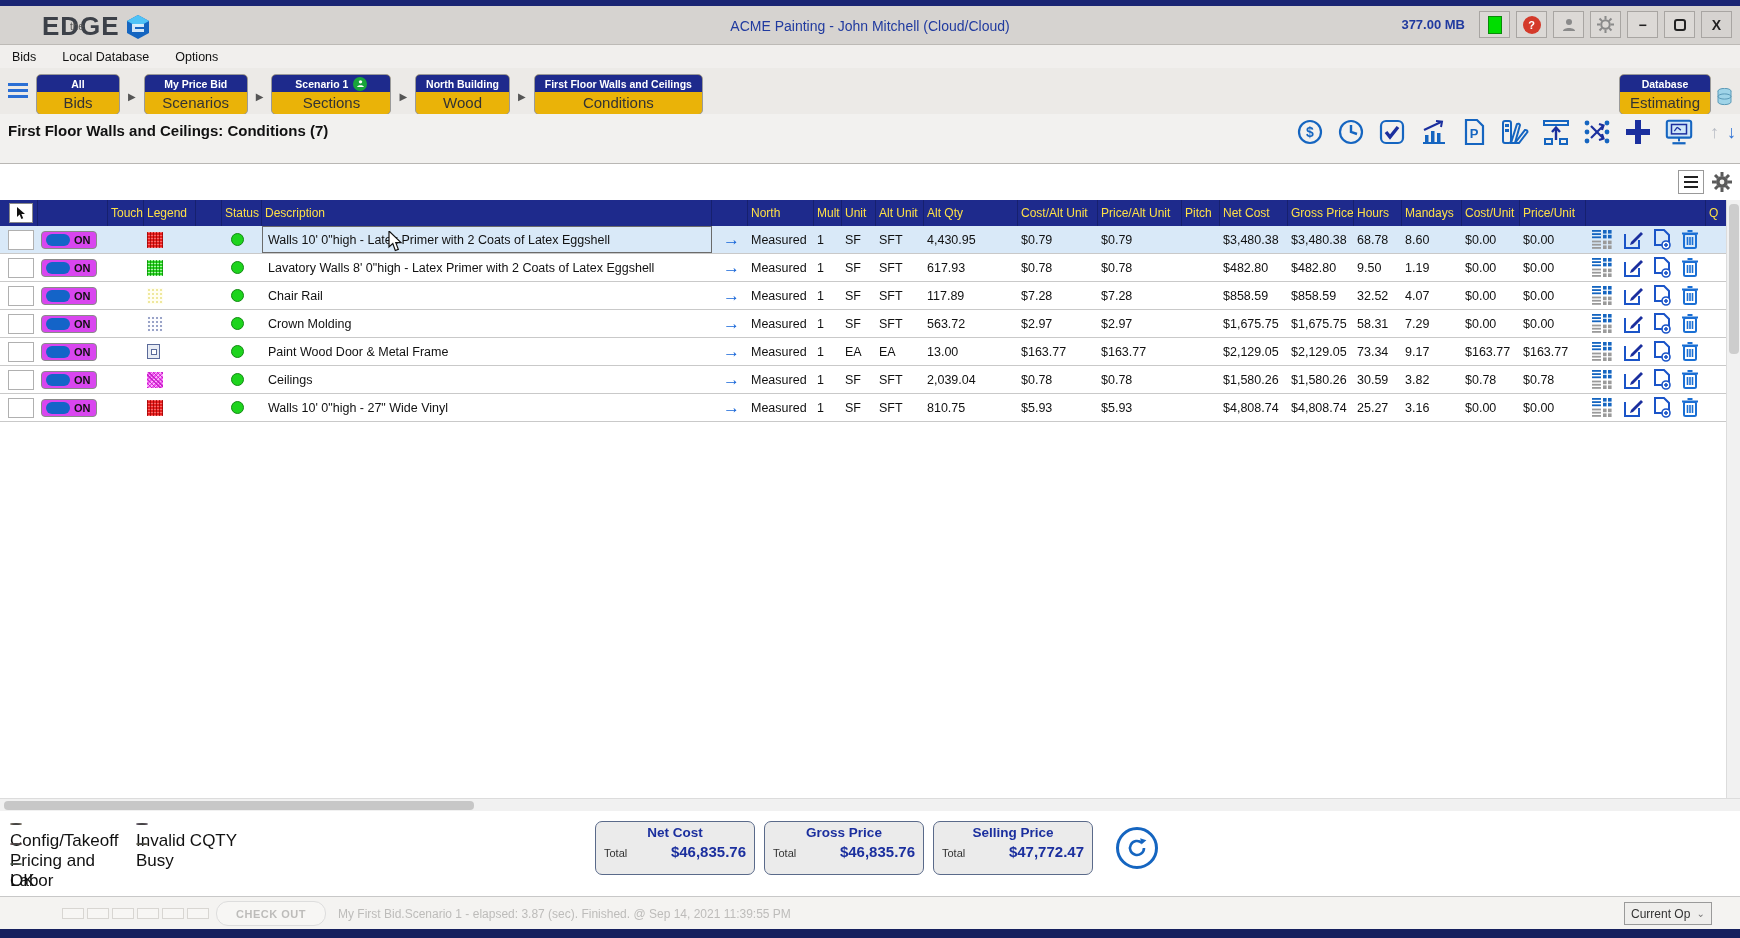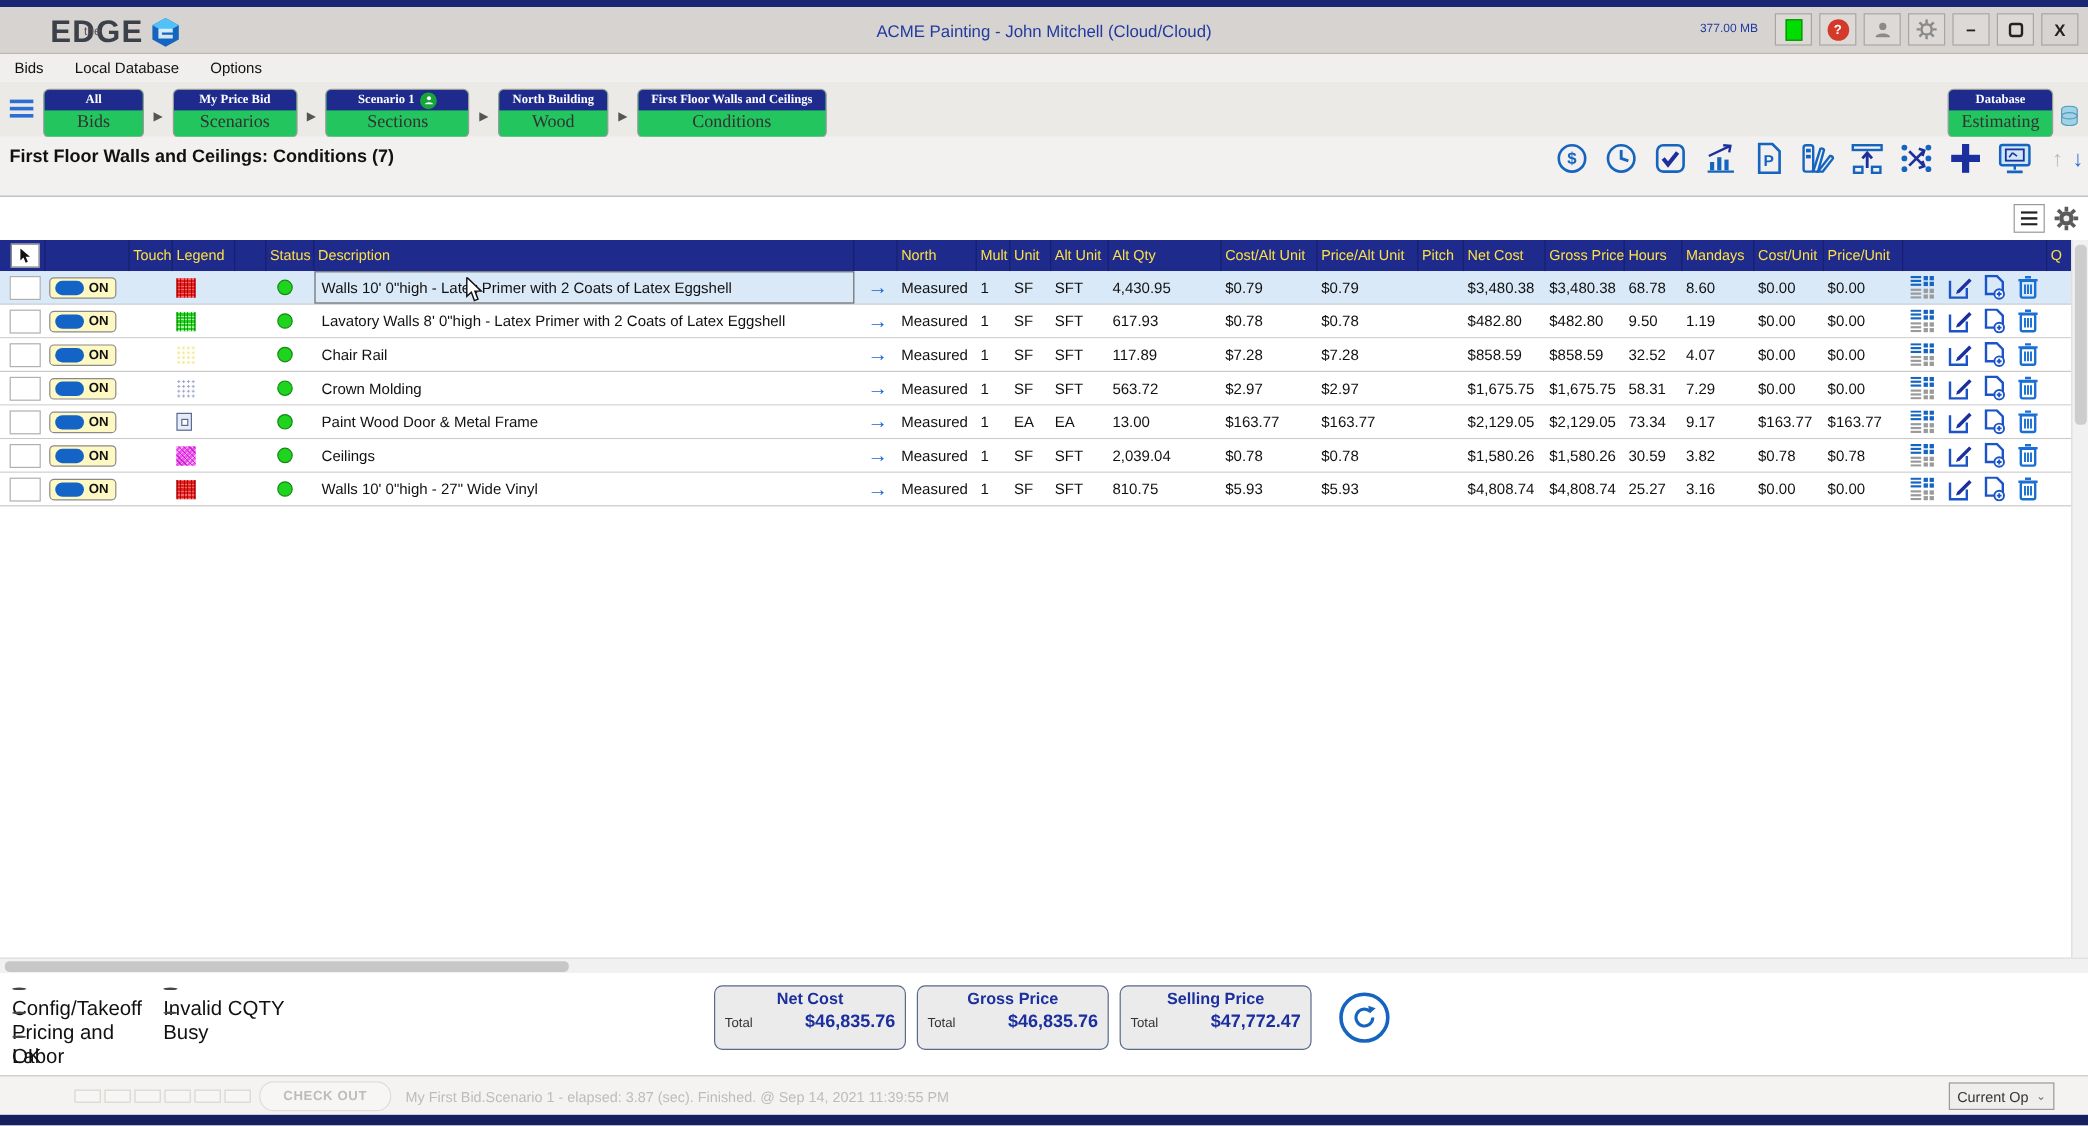--- a/index.html
+++ b/index.html
@@ -9,36 +9,36 @@
   
   .topstrip { position:absolute; left:0; top:0; width:100%; height:6px; background:#1a2573; }
   .titlebar { position:absolute; left:0; top:6px; width:100%; height:39px; background:#d6d3d0; border-bottom:1px solid #bdbab6; }
   .logo { position:absolute; left:28px; top:2px; display:flex; align-items:flex-end; }
   .logo .the { font-size:10px; color:#555; position:absolute; top:2px; left:44px; }
   .logo .edge { font-size:26px; font-weight:bold; color:#3c4048; letter-spacing:1px; line-height:36px; }
   .logo .cube { margin-left:5px; margin-bottom:4px; }
   .wintitle { position:absolute; left:0; top:0; width:100%; height:39px; display:flex; align-items:center; justify-content:center;
               color:#203a9f; font-size:14px; pointer-events:none; }
   .winright { position:absolute; right:8px; top:5px; display:flex; align-items:center; gap:6px; }
-  .memtext { color:#203a9f; font-weight:normal; font-size:10px; margin-right:8px; }
+  .memtext { color:#203a9f; font-weight:bold; font-size:13px; margin-right:8px; }
   .winbtn { width:31px; height:27px; background:#dcd9d6; border:1px solid #a8a5a2; display:flex; align-items:center; justify-content:center;
             font-size:14px; font-weight:bold; color:#222; cursor:default; }
   .winbtn .greensq { width:14px; height:18px; background:#00dd00; border:1px solid #0a8a0a; }
   .winbtn .redq { width:18px; height:18px; border-radius:50%; background:#d43a2a; color:#fff; font-size:11px; font-weight:bold;
                   display:flex; align-items:center; justify-content:center; }
 
   
   .menubar { position:absolute; left:0; top:45px; width:100%; height:23px; background:#f1efed; display:flex; align-items:center; gap:26px; padding-left:12px; }
   .menuitem { font-size:12.5px; color:#111; }
 
   
   .crumbs { position:absolute; left:0; top:68px; width:100%; height:46px; background:#eceae7; display:flex; align-items:flex-start; padding-top:4px; }
   .hamb { margin:10px 8px 0 8px; }
   .crumbtrail { display:flex; align-items:flex-start; }
-  .crumb { border:1px solid #9a9a9a; border-radius:5px; overflow:hidden; background:#22c55e; margin-top:2px;font-family:Liberation Serif, serif; }
+  .crumb { border:1px solid #9a9a9a; border-radius:5px; overflow:hidden; background:#eab308; margin-top:2px; }
   .crumb .chead { background:#1e2a8c; color:#fff; font-size:10.5px; font-weight:bold; text-align:center; padding:2px 10px 2px 10px; height:17px;
                   display:flex; align-items:center; justify-content:center; gap:5px; white-space:nowrap; }
   .crumb .cbody { font-size:15px; color:#333; text-align:center; padding:2px 10px 3px 10px; white-space:nowrap; }
   .csep { align-self:center; font-size:10px; color:#555; padding:0 8px; margin-top:6px; }
   .badge-user { width:14px; height:14px; background:#18a53a; border-radius:50%; display:inline-flex; align-items:center; justify-content:center; }
   .crumb-right { margin-left:auto; margin-right:8px; display:flex; align-items:flex-start; gap:6px; }
 
   
   .titlerow { position:absolute; left:0; top:114px; width:100%; height:50px; background:#f2f1ef; border-bottom:1px solid #b9b7b4; }
   .pagetitle { position:absolute; left:8px; top:8px; font-size:15px; font-weight:bold; color:#111; }
@@ -57,21 +57,21 @@
   :root { --cols: 38px 70px 36px 52px 26px 40px 450px 36px 66px 28px 34px 48px 94px 80px 84px 38px 68px 66px 48px 60px 58px 66px 120px 20px; }
   .thead { display:grid; grid-template-columns:var(--cols); background:#1e2a8c; height:26px; align-items:center; }
   .thead .hcell { color:#fde047; font-size:12px; padding-left:3px; white-space:nowrap; overflow:hidden; height:100%; display:flex; align-items:center;
                   border-right:1px solid #16206e; }
   .thead .hcell.noborder { border-right:none; }
   .cursorbox { width:24px; height:20px; margin-left:6px; background:#fff; border:1px solid #888; display:flex; align-items:center; justify-content:center; }
   .trow { display:grid; grid-template-columns:var(--cols); height:28px; align-items:center; background:#fff; border-bottom:1px solid #c9c9c9; position:relative; }
   .trow.selected { background:#d9e9f8; }
   .tcell { font-size:12.5px; color:#111; padding-left:3px; white-space:nowrap; overflow:hidden; height:100%; display:flex; align-items:center; }
   .selbox { width:26px; height:20px; margin-left:5px; background:#fff; border:1px solid #b0b0b0; }
-  .toggle { width:56px; height:18px; border:1px solid #8a8a8a; border-radius:4px; background:#fef9c3; display:flex; align-items:center; padding:0 4px; gap:4px; }
+  .toggle { width:56px; height:18px; border:1px solid #8a8a8a; border-radius:4px; background:#d946ef; display:flex; align-items:center; padding:0 4px; gap:4px; }
   .togglepill { width:24px; height:12px; border-radius:6px; background:#1464c8; }
   .togglelabel { font-size:11px; font-weight:bold; color:#111; }
   .swatch { width:16px; height:16px; }
   .legend-red-hatch .swatch, .legend-red-hatch2 .swatch {
     background-color:#e82020;
     background-image:repeating-linear-gradient(90deg, rgba(150,0,0,.75) 0 1px, transparent 1px 3px),
                      repeating-linear-gradient(0deg, rgba(255,120,120,.8) 0 1px, transparent 1px 3px); }
   .legend-green-hatch .swatch {
     background-color:#2ad422;
     background-image:repeating-linear-gradient(90deg, rgba(0,130,0,.7) 0 1px, transparent 1px 3px),

